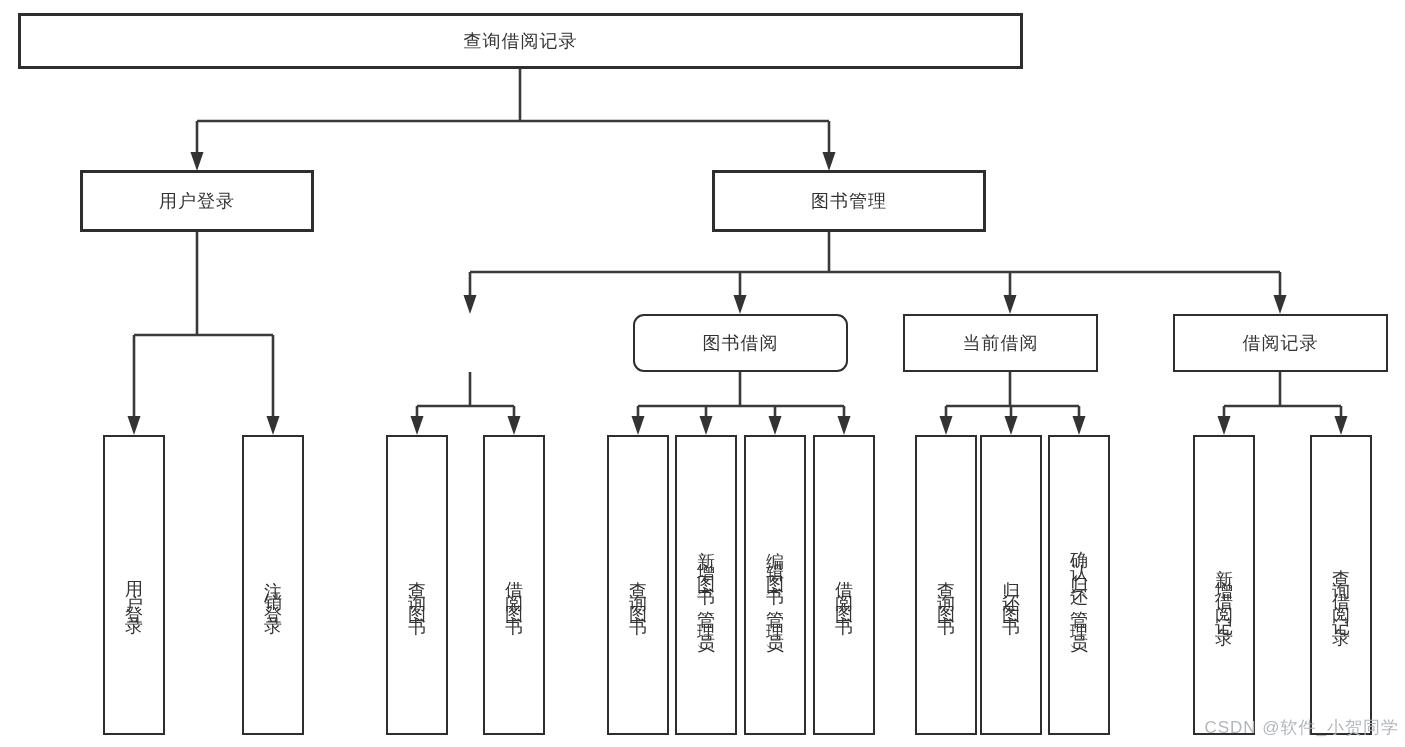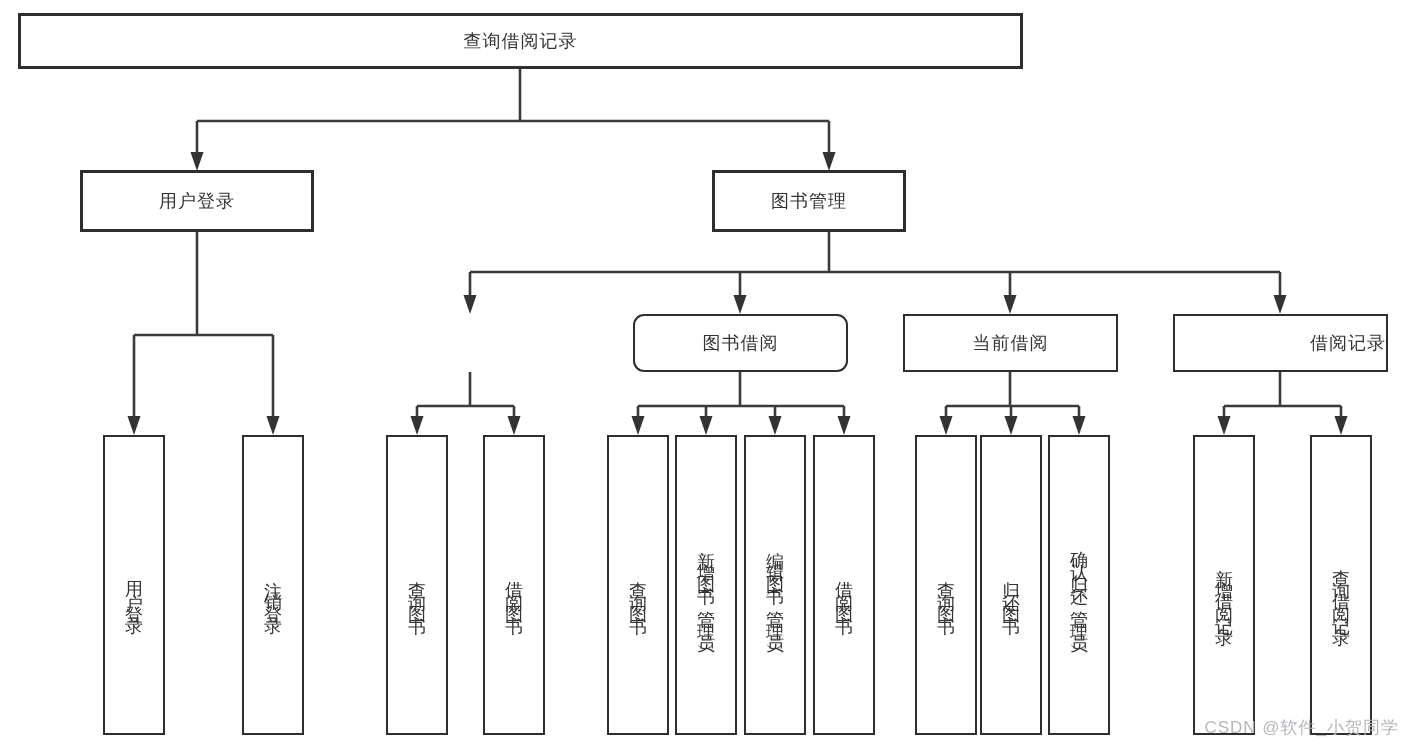--- a/index.html
+++ b/index.html
@@ -73,31 +73,31 @@
     </g>
   </svg>
 
   <div class="box" style="left:18px;top:13px;width:1005px;height:56px;">
     <span>查询借阅记录</span>
   </div>
 
   <div class="box" style="left:80px;top:170px;width:234px;height:62px;">
     <span>用户登录</span>
   </div>
-  <div class="box" style="left:712px;top:170px;width:194px;height:62px;text-align:center;">
+  <div class="box" style="left:712px;top:170px;width:274px;height:62px;text-align:center;">
     <span>图书管理</span>
   </div>
 
   <div class="box lvl3" style="left:633px;top:314px;width:215px;height:58px;border-radius:11px;">
     <span>图书借阅</span>
   </div>
-  <div class="box lvl3" style="left:903px;top:314px;width:215px;height:58px;">
+  <div class="box lvl3" style="left:903px;top:314px;width:195px;height:58px;">
     <span>当前借阅</span>
   </div>
-  <div class="box lvl3" style="left:1173px;top:314px;width:215px;height:58px;justify-content:flex-end;">
+  <div class="box lvl3" style="left:1173px;top:314px;width:215px;height:58px;">
     <span>借阅记录</span>
   </div>
 
   <div class="vbox" style="left:103px;">
     <span class="vtext">用户登录</span>
   </div>
   <div class="vbox" style="left:242px;">
     <span class="vtext">注销登录</span>
   </div>
 

